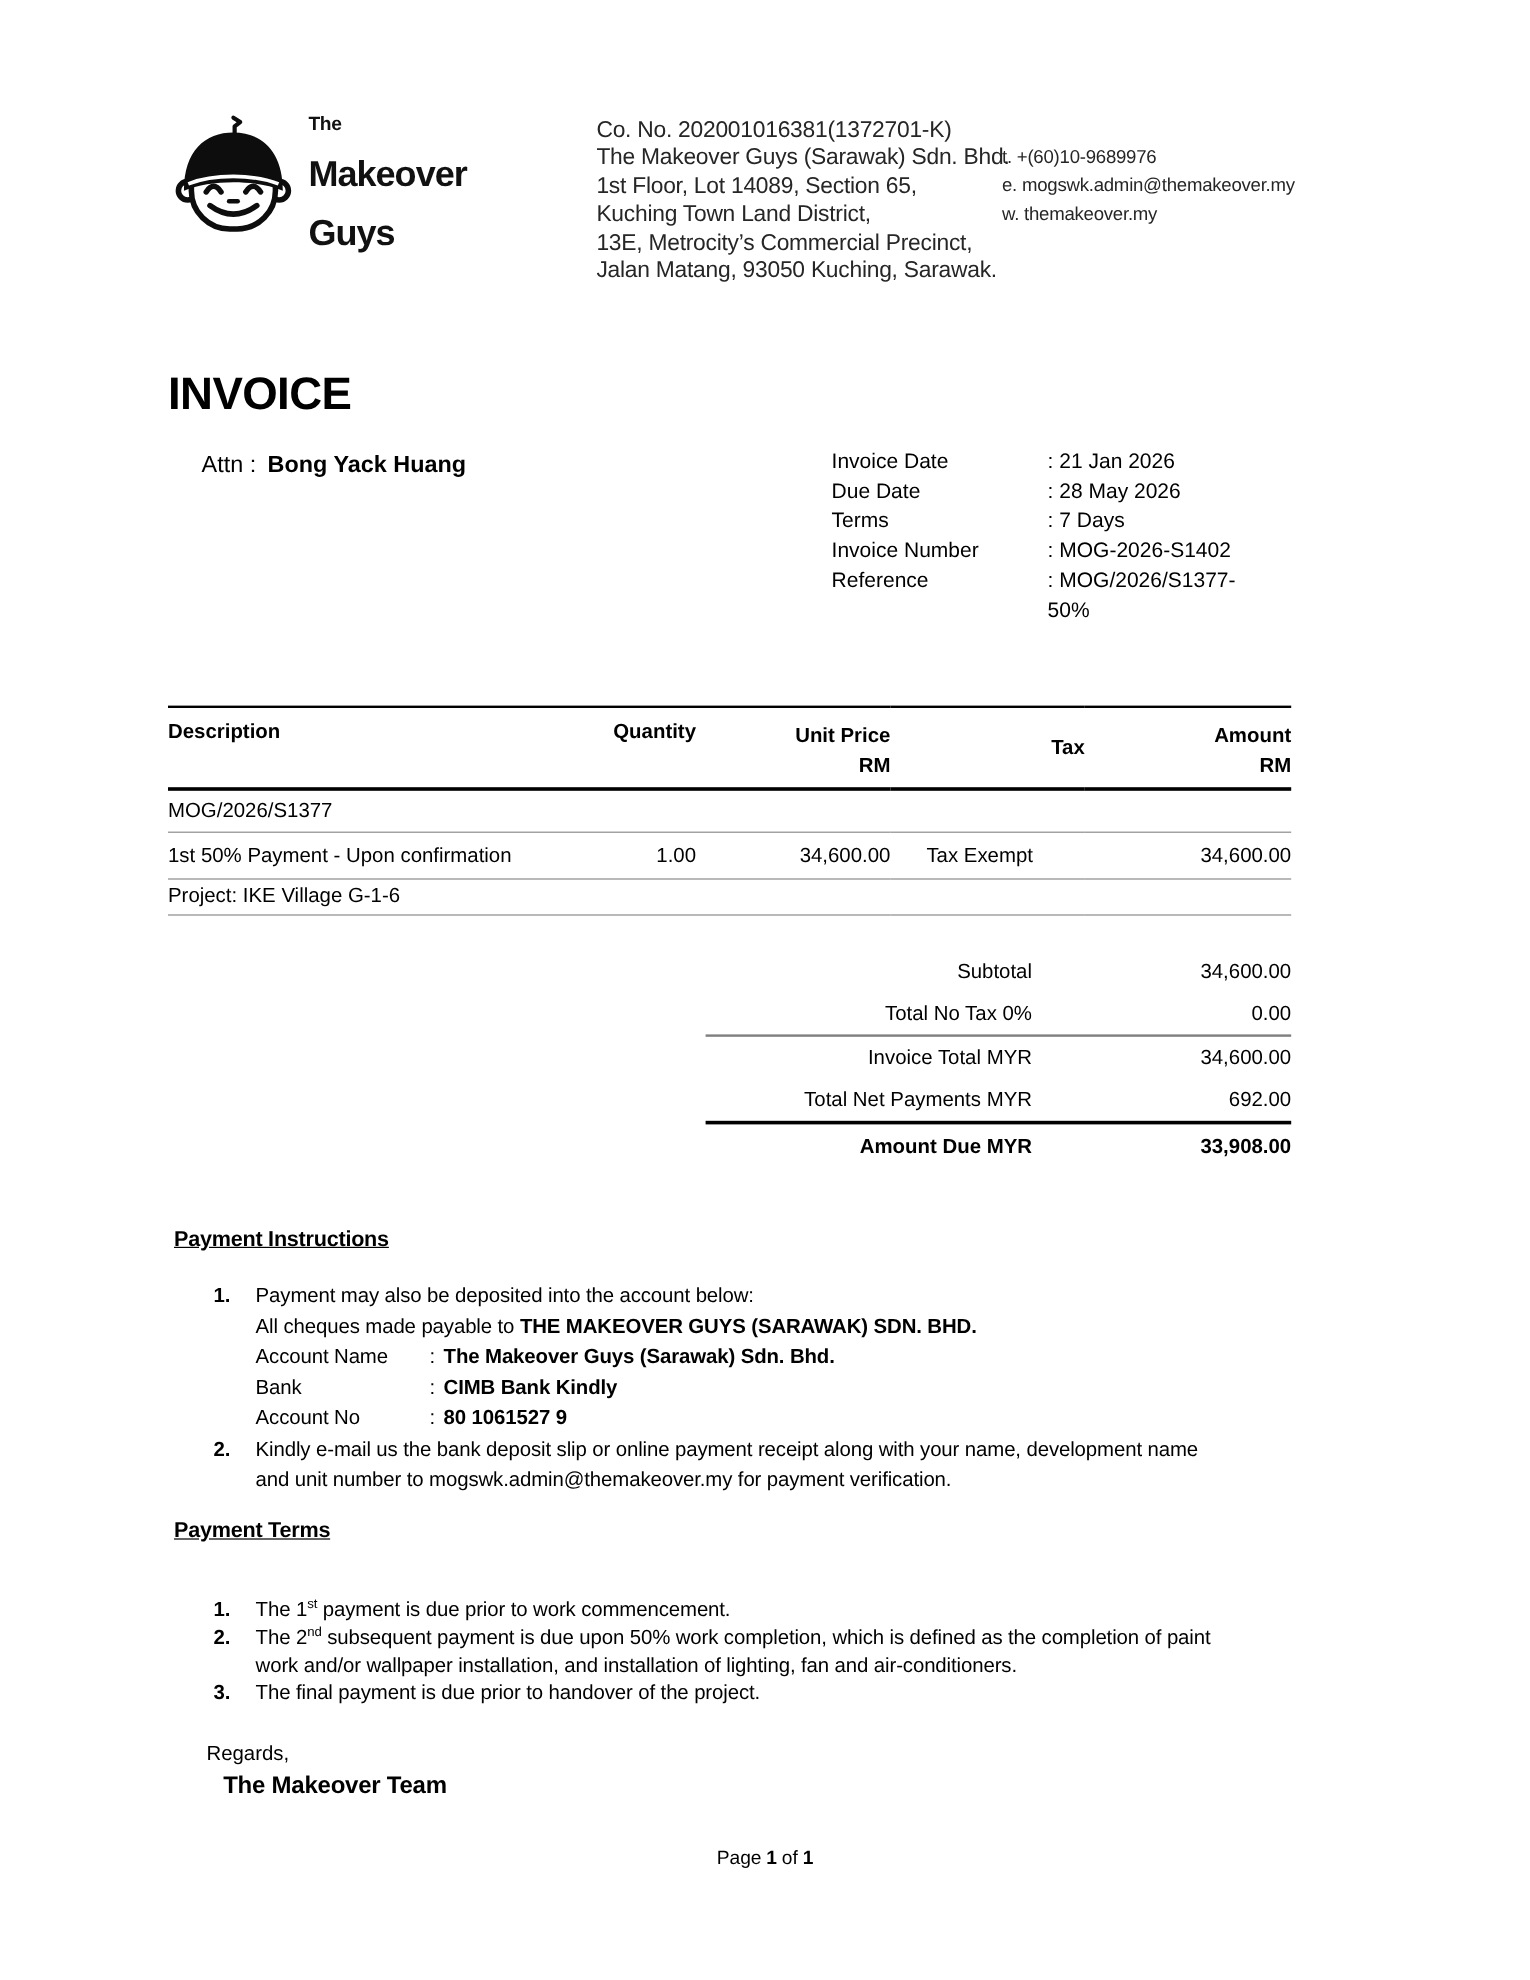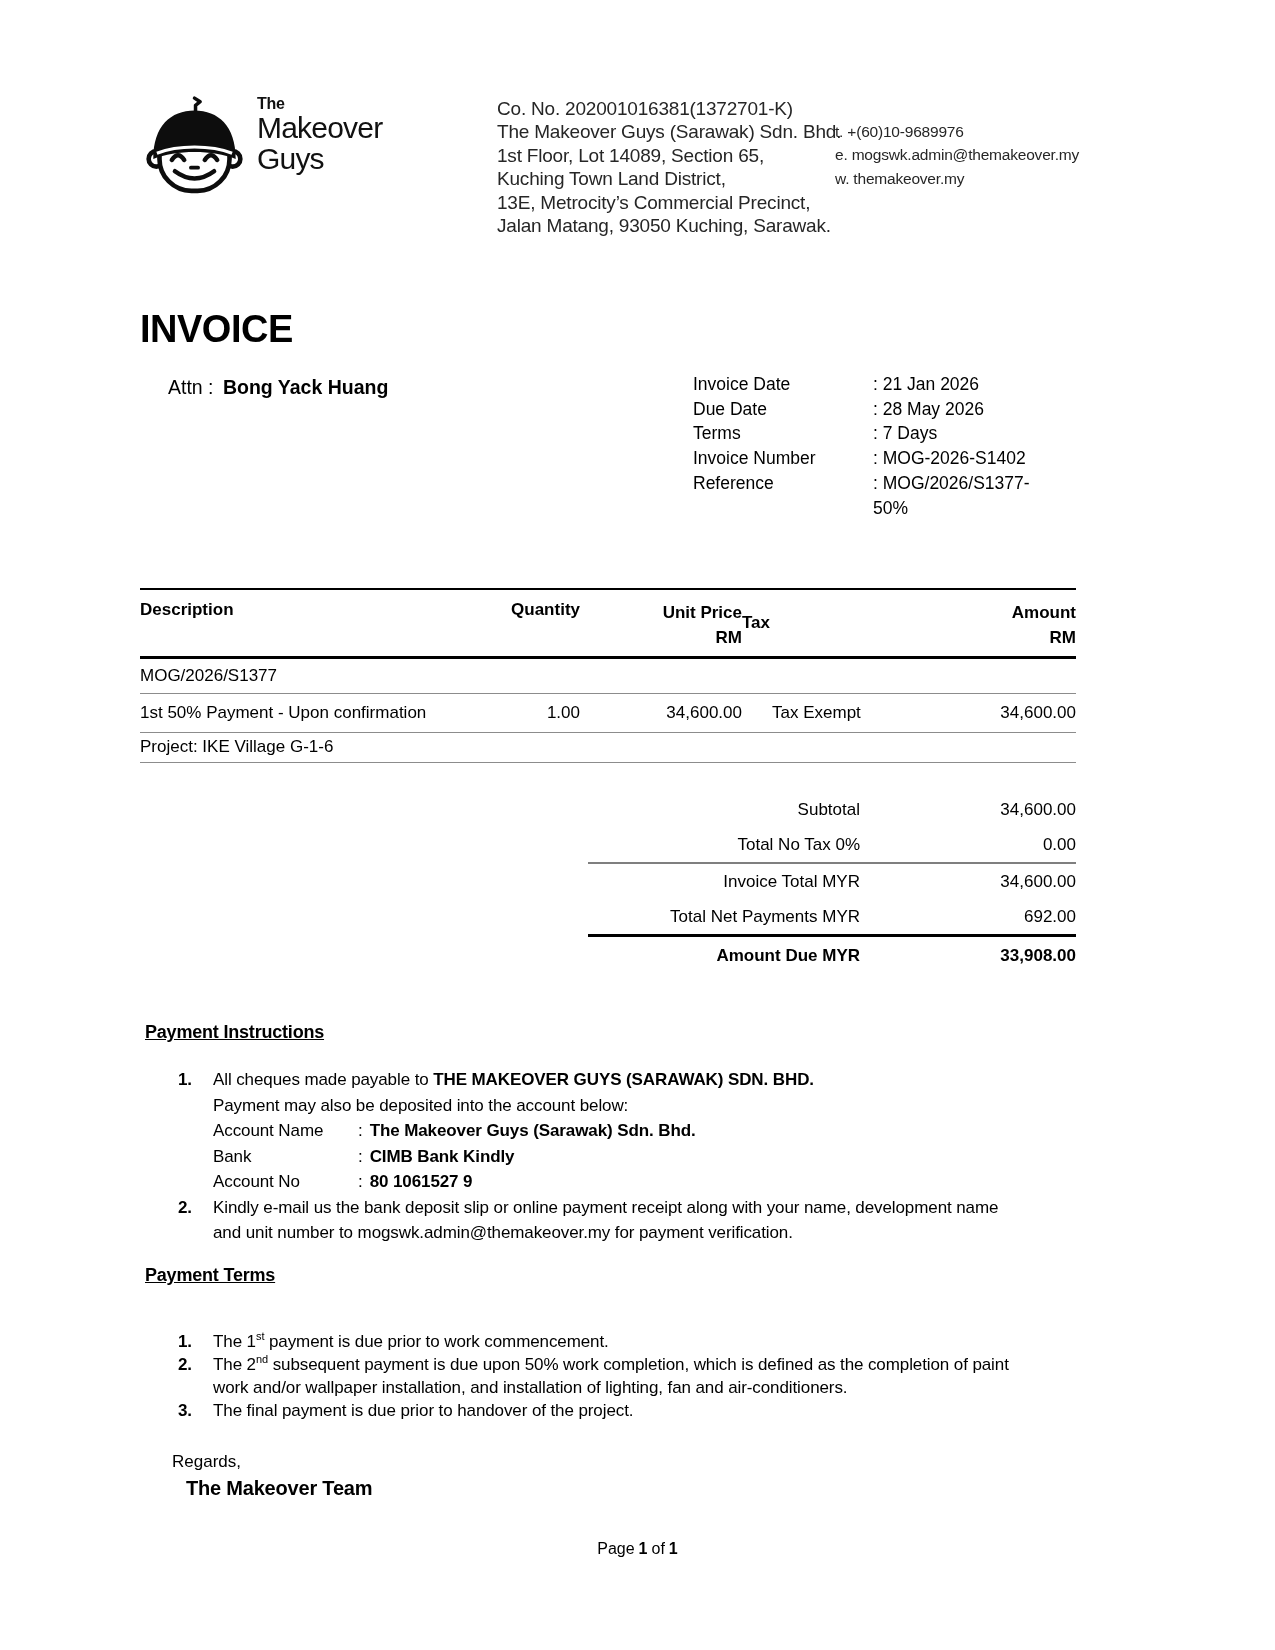--- a/index.html
+++ b/index.html
@@ -12,21 +12,21 @@
     color:#000;
     overflow:hidden;
   }
   .b{font-weight:bold;}
 
   
   .brand{position:absolute;left:143px;top:94px;display:flex;gap:11px;}
   .logo-svg{display:block;}
   .wordmark{padding-top:2px;color:#111;}
   .wm-the{font-size:16px;font-weight:bold;letter-spacing:-0.3px;line-height:16px;}
-  .wm-big{font-size:30px;font-weight:normal;letter-spacing:-0.8px;line-height:31px;}
+  .wm-big{font-size:30px;font-weight:bold;letter-spacing:-0.8px;line-height:31px;margin-top:18px;}
   .company{position:absolute;left:497px;top:97px;font-size:19px;line-height:23.4px;color:#262626;letter-spacing:-0.2px;}
   .contact{position:absolute;left:835px;top:120px;font-size:15.5px;line-height:23.4px;color:#262626;letter-spacing:-0.2px;}
 
   
   .title{position:absolute;left:140px;top:308px;width:936px;margin:0;
          font-size:38px;font-weight:bold;letter-spacing:-0.5px;}
   .attn{position:absolute;left:168px;top:376px;font-size:19.5px;}
   .attn .attn-label{margin-right:4px;}
   .meta{position:absolute;left:693px;top:372px;font-size:17.5px;line-height:24.7px;}
   .meta-row{display:flex;}
@@ -36,21 +36,21 @@
   
   table.items{position:absolute;left:140px;top:588px;width:936px;border-collapse:collapse;
               font-size:17px;table-layout:fixed;}
   table.items th,table.items td{padding:0;font-weight:normal;}
   table.items thead tr{height:68px;}
   table.items thead th{border-top:2px solid #000;border-bottom:3px solid #000;
                        font-weight:bold;vertical-align:top;padding-top:10px;}
   th.c-desc{text-align:left;}
   th.c-qty{text-align:right;}
   th.c-unit{text-align:right;}
-  th.c-tax{text-align:left;padding-top:23px !important;}
+  th.c-tax{text-align:right;padding-top:23px !important;}
   th.c-amt{text-align:right;}
   .th-2line div{line-height:25px;}
   tr.group-row{height:36px;}
   tr.group-row td{border-bottom:1px solid #8c8c8c;text-align:left;}
   tr.item-row{height:39px;}
   tr.item-row td{border-bottom:1px solid #8c8c8c;}
   tr.project-row{height:30px;}
   tr.project-row td{border-bottom:1px solid #8c8c8c;text-align:left;}
   td.r{text-align:right;}
   td.tax-cell{text-align:left;padding-left:30px !important;}
@@ -227,22 +227,22 @@
       <div class="t-label">Amount Due MYR</div>
       <div class="t-value">33,908.00</div>
     </div>
   </div>
 
   <section class="pi">
     <h2 class="sec-heading">Payment Instructions</h2>
     <div class="li">
       <div class="num">1.</div>
       <div class="li-body">
+        <div>Payment may also be deposited into the account below:</div>
         <div><span>All cheques made payable to </span><span class="b">THE MAKEOVER GUYS (SARAWAK) SDN. BHD.</span></div>
-        <div>Payment may also be deposited into the account below:</div>
         <div class="acct">
           <div class="acct-label">Account Name</div>
           <div class="acct-colon">:</div>
           <div class="acct-value b">The Makeover Guys (Sarawak) Sdn. Bhd.</div>
         </div>
         <div class="acct">
           <div class="acct-label">Bank</div>
           <div class="acct-colon">:</div>
           <div class="acct-value b">CIMB Bank Kindly</div>
         </div>

